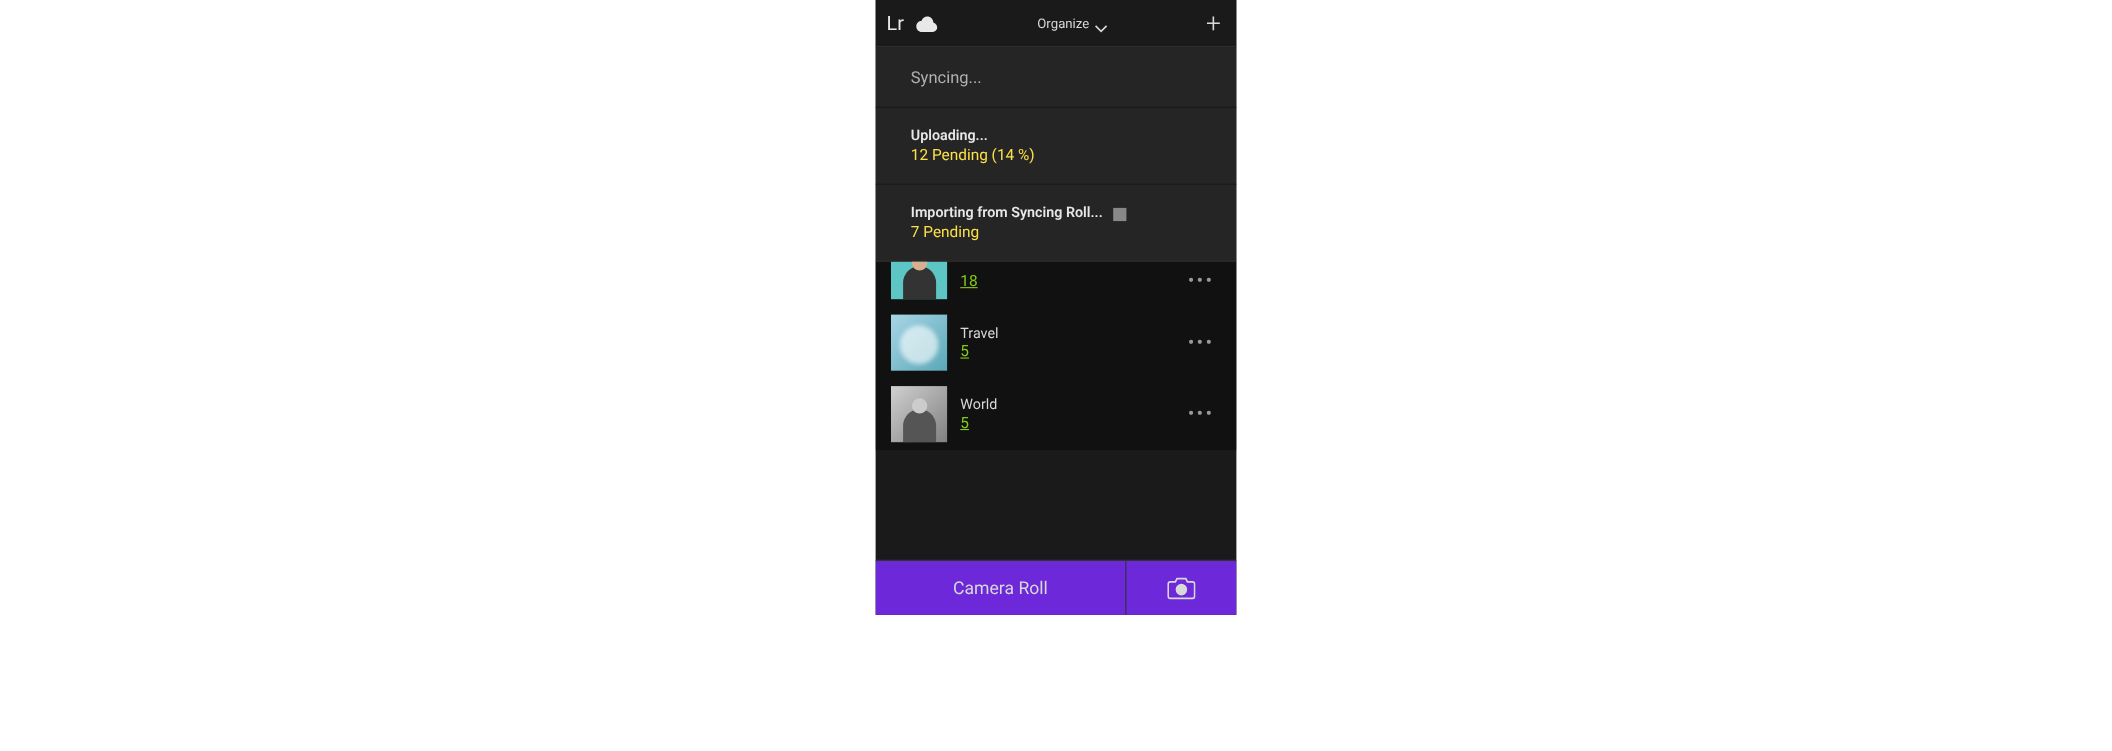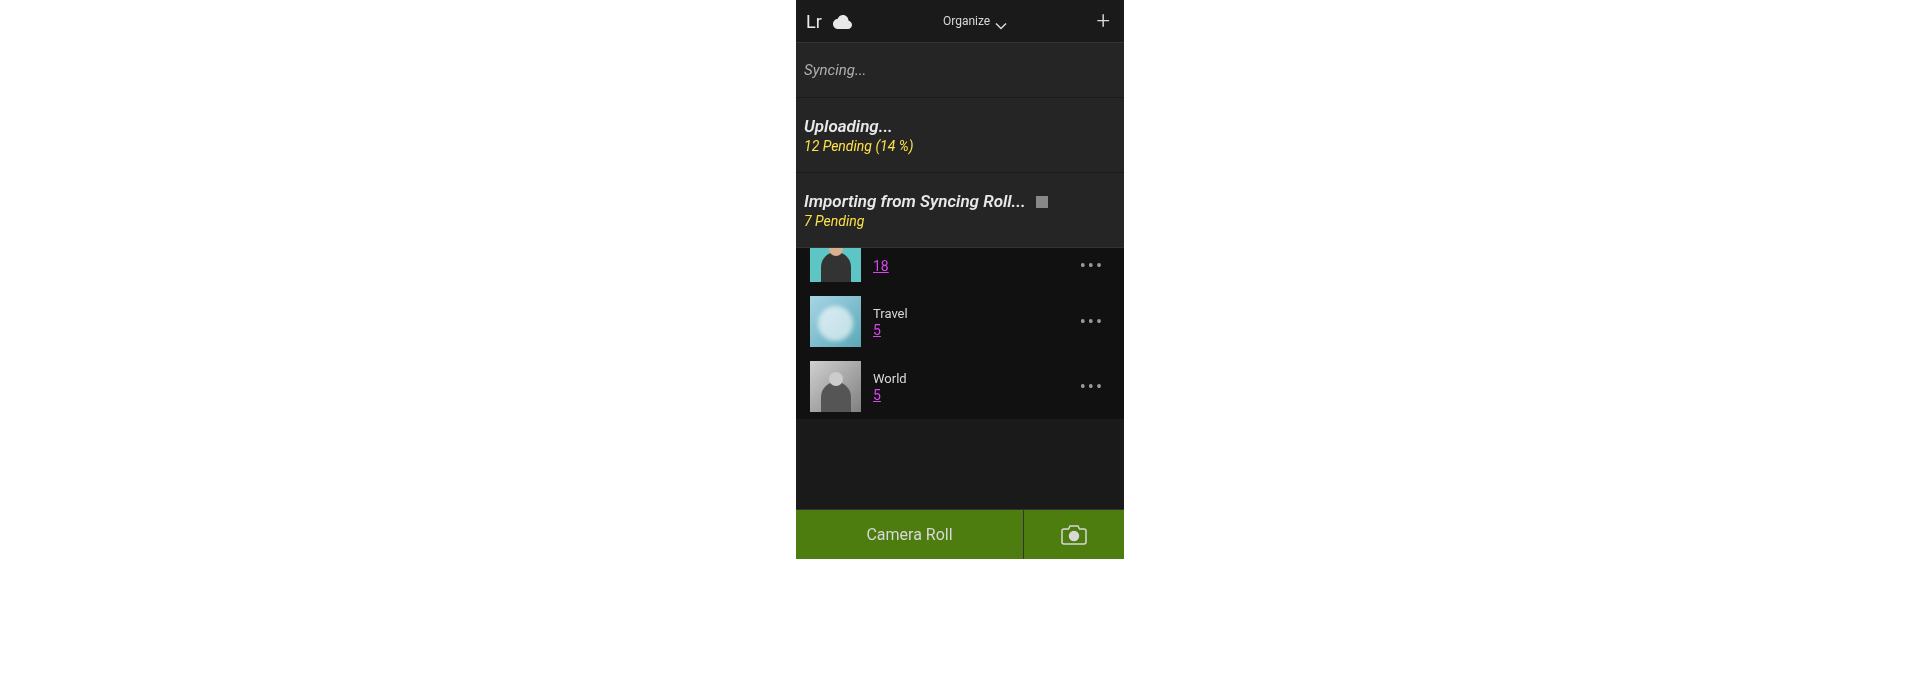--- a/index.html
+++ b/index.html
@@ -67,34 +67,33 @@
       font-size: 24px;
       font-weight: 300;
       padding: 0 4px;
       cursor: pointer;
     }
     .status-panel {
       background: #252525;
       border-bottom: 1px solid #333;
     }
     .status-row {
-      padding: 18px 8px;
+      padding: 18px 32px;
       border-bottom: 1px solid #1a1a1a;
-      font-style: italic;
     }
     .status-row:last-child {
       border-bottom: none;
     }
     .status-syncing {
       color: #b0b0b0;
       font-size: 15px;
     }
     .status-title {
       color: #e8e8e8;
-      font-size: 17px;
+      font-size: 13px;
       font-weight: 600;
       margin-bottom: 2px;
     }
     .status-sub {
       color: #fde047;
       font-size: 14px;
     }
     .status-title-row {
       display: flex;
       align-items: center;
@@ -133,38 +132,38 @@
     }
     .album-info {
       flex: 1;
     }
     .album-name {
       color: #d8d8d8;
       font-size: 13px;
       margin-bottom: 1px;
     }
     .album-count {
-      color: #d946ef;
+      color: #84cc16;
       font-size: 14px;
       text-decoration: underline;
     }
     .album-more {
       color: #999;
       font-size: 18px;
       letter-spacing: 2px;
       padding: 6px;
       cursor: pointer;
     }
     .bottom-bar {
       position: absolute;
       bottom: 0;
       left: 0;
       right: 0;
       height: 50px;
-      background: #4d7c0f;
+      background: #6d28d9;
       display: flex;
       border-top: 1px solid #333;
     }
     .bottom-left {
       flex: 1;
       display: flex;
       align-items: center;
       justify-content: center;
       color: #d8d8d8;
       font-size: 16px;

